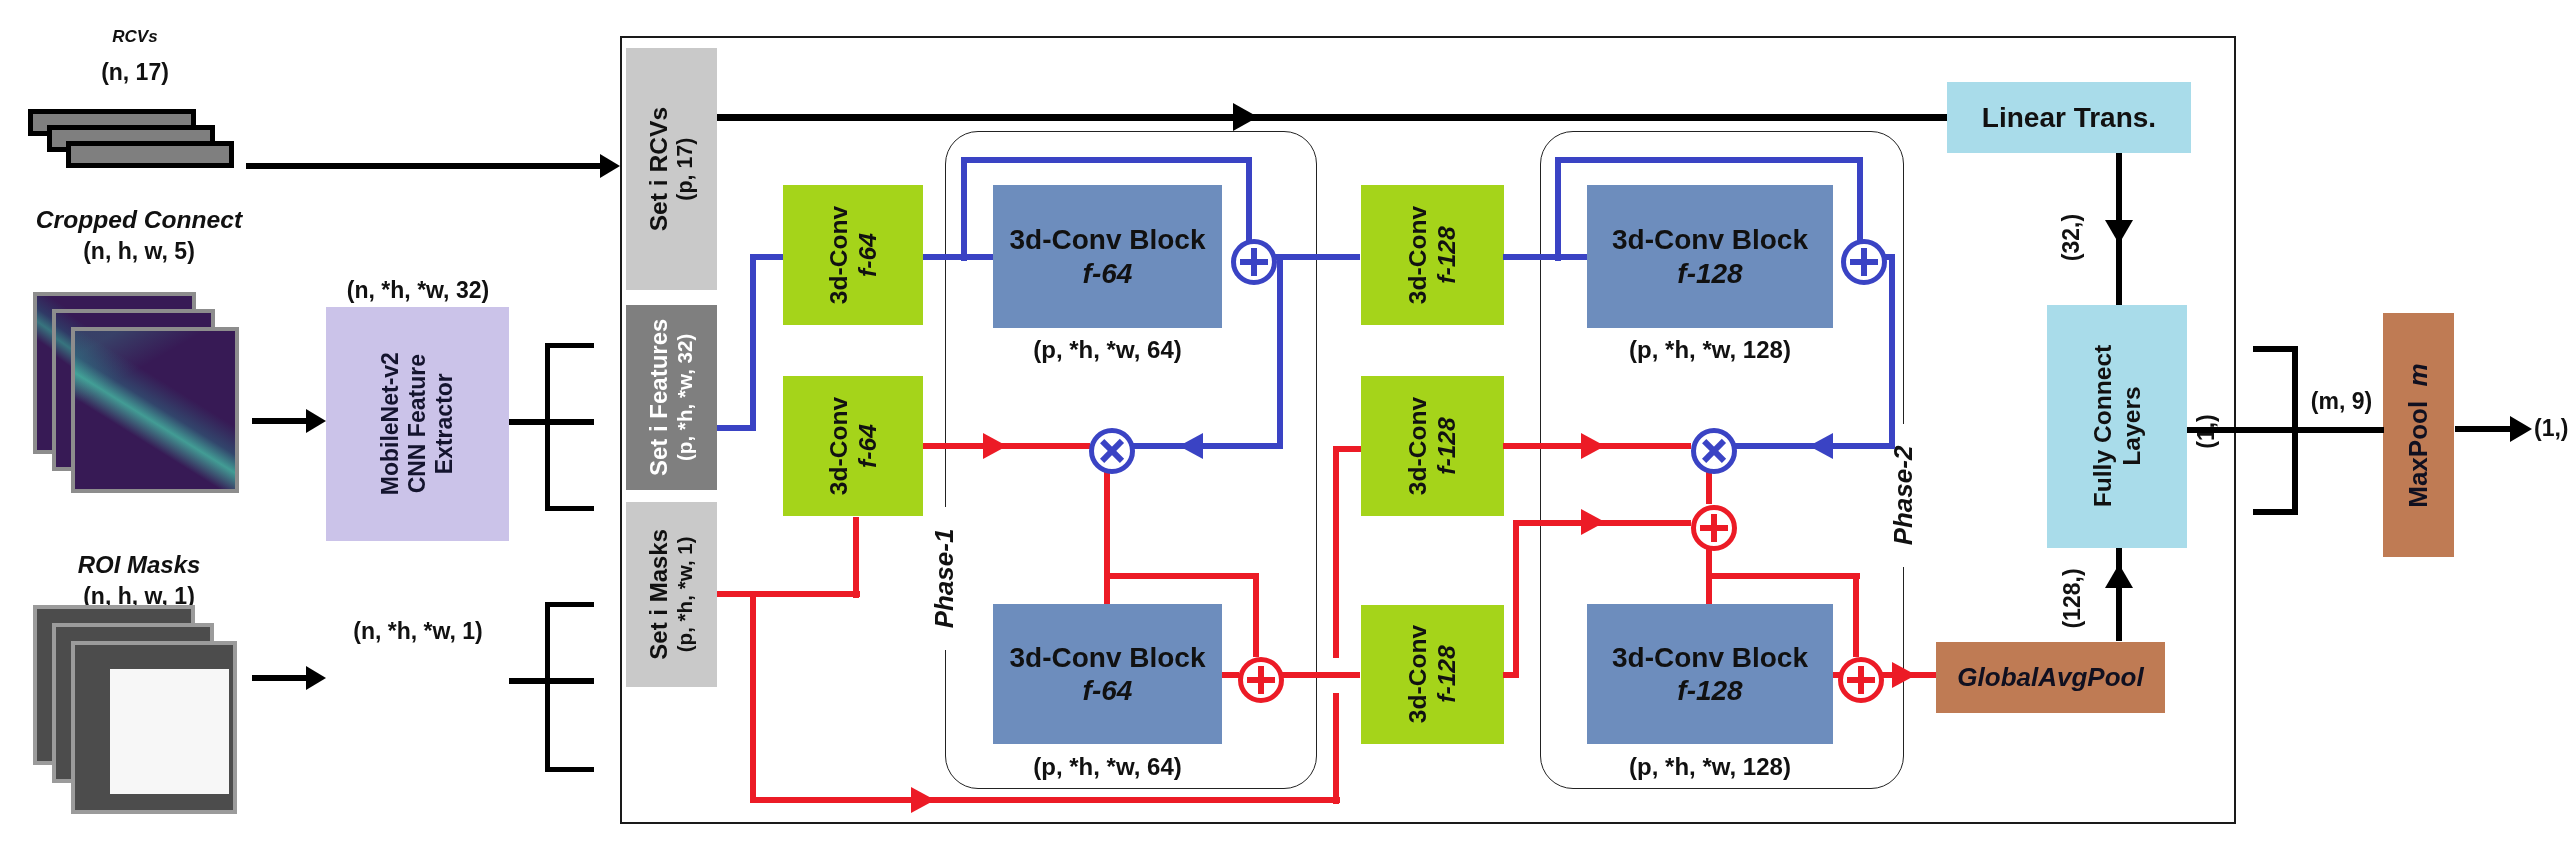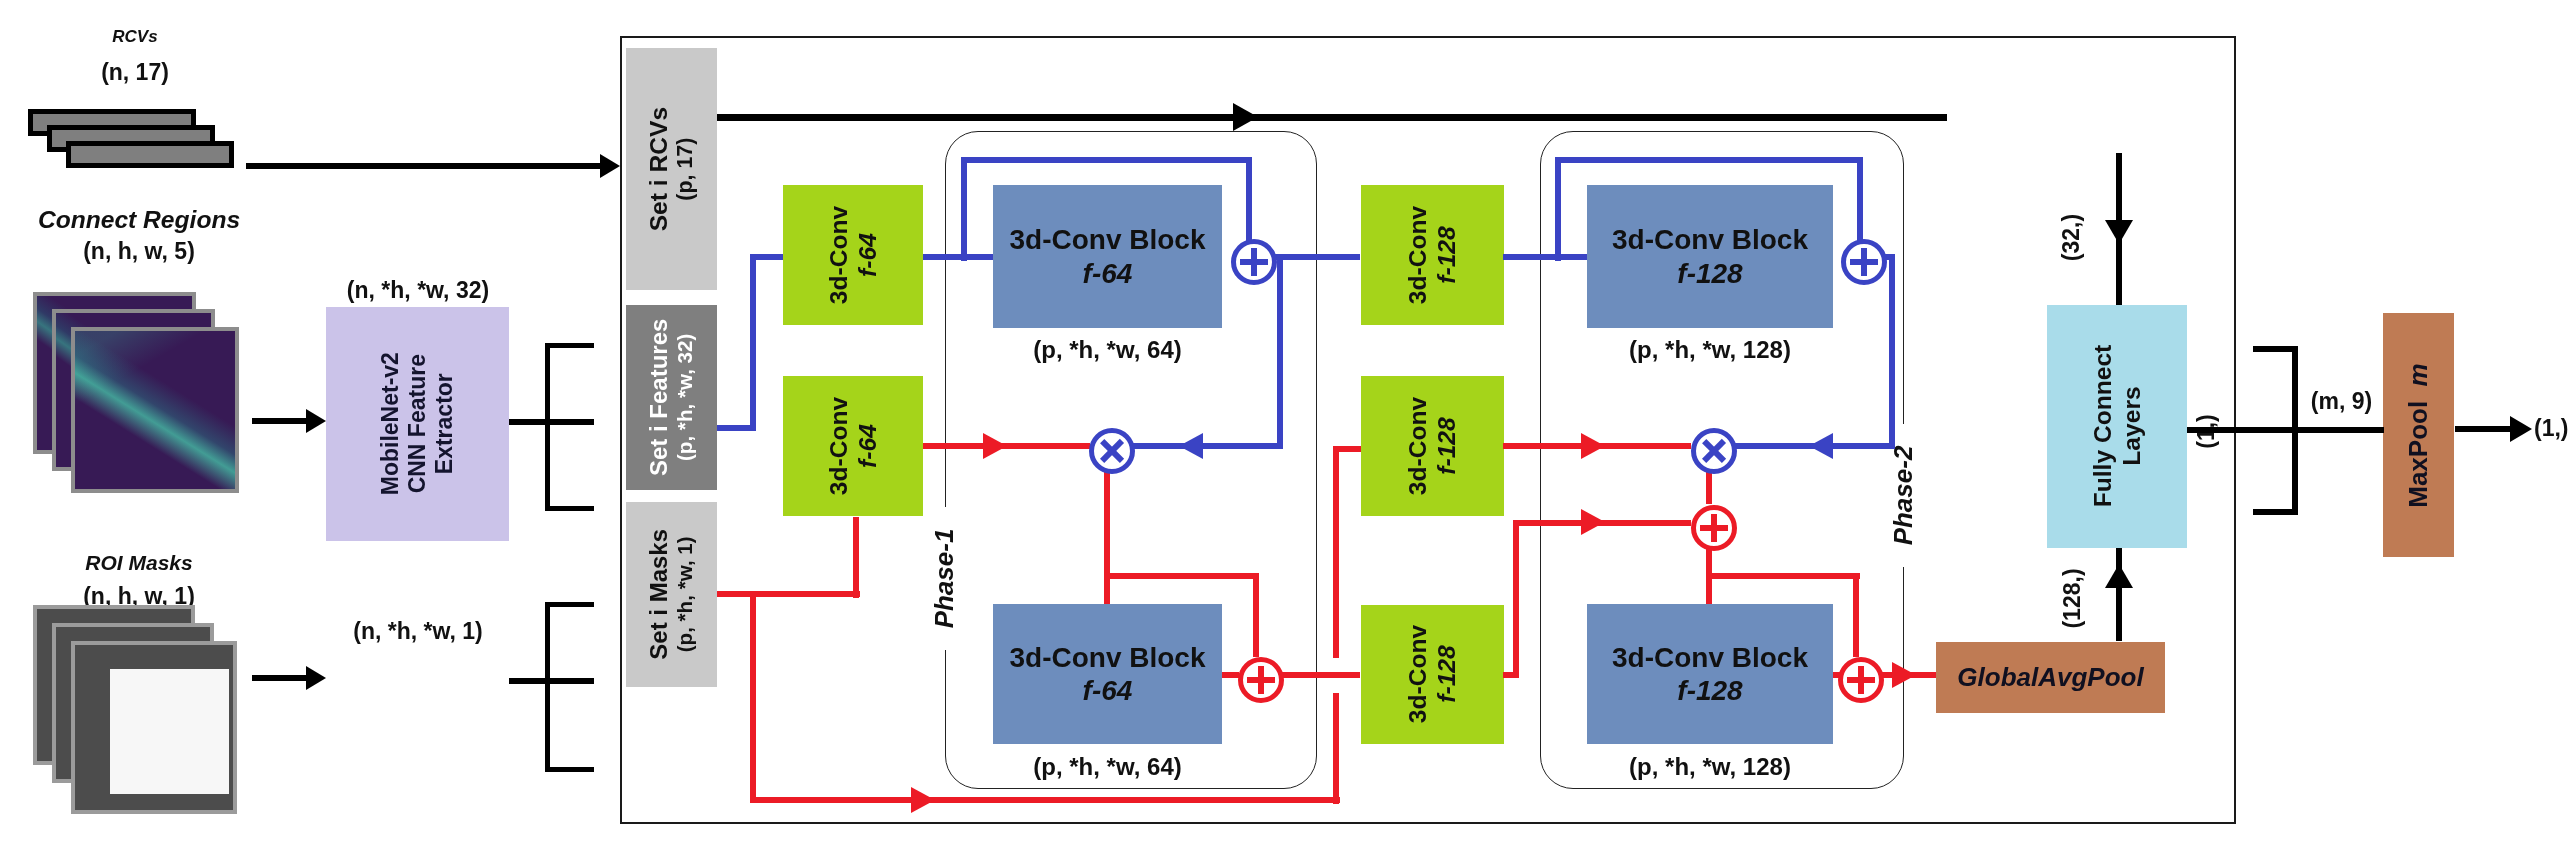--- a/index.html
+++ b/index.html
@@ -29,29 +29,29 @@
 <div id="canvas">
 
   <div class="b lbl it" style="left:48px;top:27px;width:174px;font-size:17px;">RCVs</div>
   <div class="b lbl" style="left:48px;top:59px;width:174px;font-size:23px;">(n, 17)</div>
   <div class="b" style="left:28px;top:109px;width:168px;height:27px;background:#7f7f7f;border:5.5px solid #000;"></div>
   <div class="b" style="left:47px;top:125px;width:168px;height:27px;background:#7f7f7f;border:5.5px solid #000;"></div>
   <div class="b" style="left:66px;top:141px;width:168px;height:27px;background:#7f7f7f;border:5.5px solid #000;"></div>
   <div class="wire" style="left:246px;top:163px;width:358px;height:6.3px;background:#000;"></div>
   <div class="ah" style="left:600px;top:154px;border-width:12.7px 0 12.7px 20.6px;border-color:transparent transparent transparent #000;"></div>
 
-  <div class="b lbl it" style="left:24px;top:206px;width:230px;font-size:24.6px;">Connect Regions</div>
+  <div class="b lbl it" style="left:24px;top:206px;width:230px;font-size:24.6px;">Cropped Connect</div>
   <div class="b lbl" style="left:24px;top:238px;width:230px;font-size:23px;">(n, h, w, 5)</div>
   <div class="b" style="left:33px;top:292px;width:163px;height:162px;border:4px solid #8d8d8d;background:linear-gradient(35deg,rgba(20,60,70,0) 42%,rgba(55,190,160,0.55) 49%,rgba(30,130,140,0.3) 54%,rgba(20,60,70,0) 62%),#371a55;"></div>
   <div class="b" style="left:52px;top:309px;width:163px;height:162px;border:4px solid #8d8d8d;background:linear-gradient(35deg,rgba(20,60,70,0) 42%,rgba(55,190,160,0.55) 49%,rgba(30,130,140,0.3) 54%,rgba(20,60,70,0) 62%),#371a55;"></div>
   <div class="b" style="left:71px;top:327px;width:168px;height:166px;border:4px solid #8d8d8d;background:linear-gradient(32deg,rgba(20,60,70,0) 35%,rgba(70,200,170,0.75) 45%,rgba(40,150,150,0.35) 52%,rgba(20,60,70,0) 63%),linear-gradient(150deg,rgba(60,180,160,0.25) 10%,rgba(20,60,70,0) 30%),#371a55;"></div>
   <div class="wire" style="left:252px;top:418px;width:55px;height:6.3px;background:#000;"></div>
   <div class="ah" style="left:306px;top:409px;border-width:12.7px 0 12.7px 20.6px;border-color:transparent transparent transparent #000;"></div>
 
-  <div class="b lbl it" style="left:24px;top:551px;width:230px;font-size:21px;font-style:italic;">ROI Masks</div>
+  <div class="b lbl it" style="left:24px;top:551px;width:230px;font-size:24px;font-style:italic;">ROI Masks</div>
   <div class="b lbl" style="left:24px;top:583px;width:230px;font-size:23px;">(n, h, w, 1)</div>
   <div class="b" style="left:33px;top:605px;width:162px;height:160px;border:4px solid #9b9b9b;background:#4c4c4c;"></div>
   <div class="b" style="left:52px;top:623px;width:162px;height:160px;border:4px solid #9b9b9b;background:#4c4c4c;"></div>
   <div class="b" style="left:71px;top:641px;width:166px;height:173px;border:4px solid #9b9b9b;background:#4c4c4c;">
     <div class="b" style="left:35px;top:24px;width:119px;height:125px;background:#f7f7f7;"></div>
   </div>
   <div class="wire" style="left:252px;top:675px;width:55px;height:6.3px;background:#000;"></div>
   <div class="ah" style="left:306px;top:666px;border-width:12.7px 0 12.7px 20.6px;border-color:transparent transparent transparent #000;"></div>
 
   <div class="b lbl" style="left:311px;top:277px;width:214px;font-size:23px;">(n, *h, *w, 32)</div>
@@ -246,20 +246,21 @@
     </div>
   <div class="op z50" style="left:1691px;top:505px;border:5.5px solid #ec1b26;">
       <div class="bh" style="background:#ec1b26;"></div>
       <div class="bv" style="background:#ec1b26;"></div>
     </div>
   <div class="op z50" style="left:1838px;top:657px;border:5.5px solid #ec1b26;">
       <div class="bh" style="background:#ec1b26;"></div>
       <div class="bv" style="background:#ec1b26;"></div>
     </div>
 
+  <div class="b blk z20" style="left:1947px;top:82px;width:244px;height:71px;background:#a9dcea;font-size:28px;">Linear Trans.</div>
   <div class="wire z30" style="left:2116px;top:153px;width:6.3px;height:152px;background:#000;"></div>
   <div class="ah" style="left:2105px;top:220px;border-width:24px 14.3px 0 14.3px;border-color:#000 transparent transparent transparent;"></div>
   <div class="vwrap z20" style="left:2054px;top:190px;width:35px;height:95px;">
     <span class="inner" style="font-size:23px;">(32,)</span>
   </div>
 
   <div class="b blk rot z20" style="left:2047px;top:305px;width:140px;height:243px;background:#a9dcea;font-size:24.6px;">
     <div class="inner">
       <span>Fully Connect</span>
       <span>Layers</span>

